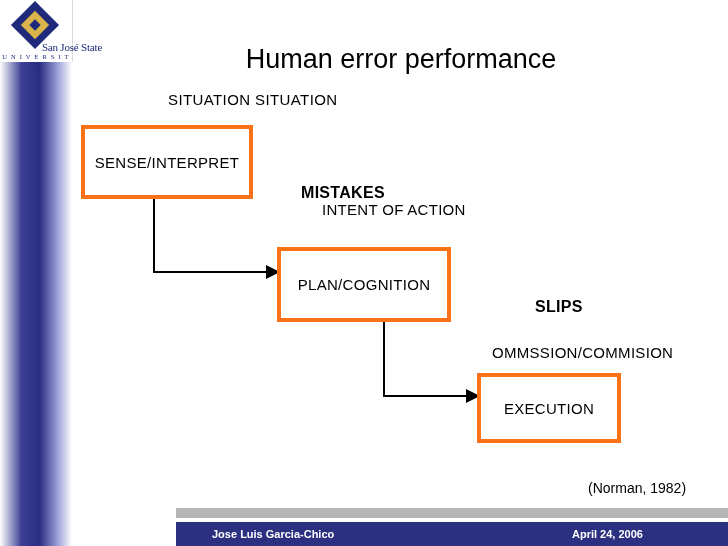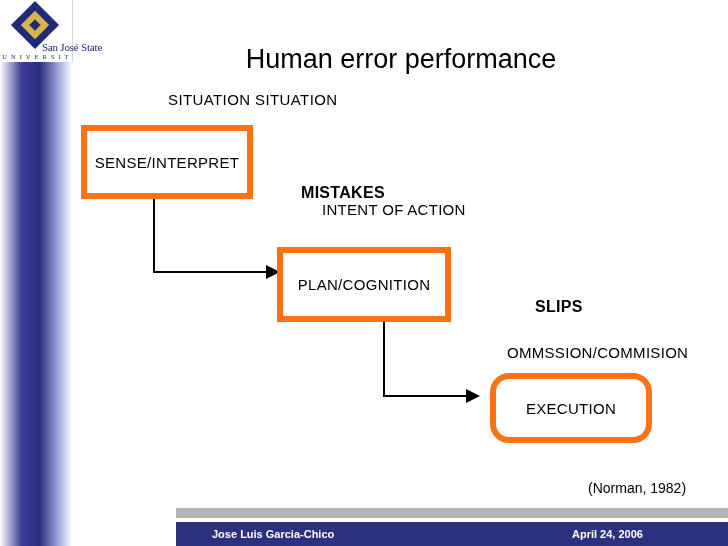--- a/index.html
+++ b/index.html
@@ -105,40 +105,40 @@
   .lbl {
     position: absolute;
     font-family: "Liberation Sans", sans-serif;
     color: #000000;
     white-space: nowrap;
   }
   .lbl-situation   { left: 168px; top: 91px;  font-size: 15px; letter-spacing: 0.4px; }
   .lbl-mistakes    { left: 301px; top: 136px; font-size: 16px; font-weight: bold; letter-spacing: 0.3px; margin-top: 48px; }
   .lbl-intent      { left: 322px; top: 201px; font-size: 15px; letter-spacing: 0.3px; }
   .lbl-slips       { left: 535px; top: 298px; font-size: 16px; font-weight: bold; letter-spacing: 0.3px; }
-  .lbl-ommssion    { left: 492px; top: 344px; font-size: 15px; letter-spacing: 0.3px; margin-left: 15px; }
+  .lbl-ommssion    { left: 492px; top: 344px; font-size: 15px; letter-spacing: 0.3px; }
   .lbl-norman      { left: 588px; top: 480px; font-size: 14px; }
 
   
   .box {
     position: absolute;
-    border: 6px solid #f97316;
+    border: 4px solid #f97316;
     background: #ffffff;
     box-sizing: border-box;
     display: flex;
     align-items: center;
     justify-content: center;
     font-size: 15px;
     color: #000000;
     font-family: "Liberation Sans", sans-serif;
     letter-spacing: 0.3px;
   }
   .box-sense { left: 81px;  top: 125px; width: 172px; height: 74px; }
   .box-plan  { left: 277px; top: 247px; width: 174px; height: 75px; }
-  .box-exec  { left: 490px; top: 373px; width: 162px; height: 70px; border-radius: 19px; }
+  .box-exec  { left: 477px; top: 373px; width: 144px; height: 70px; }
 
   
   .connectors {
     position: absolute;
     left: 0; top: 0;
     width: 728px; height: 546px;
     pointer-events: none;
   }
 
   

